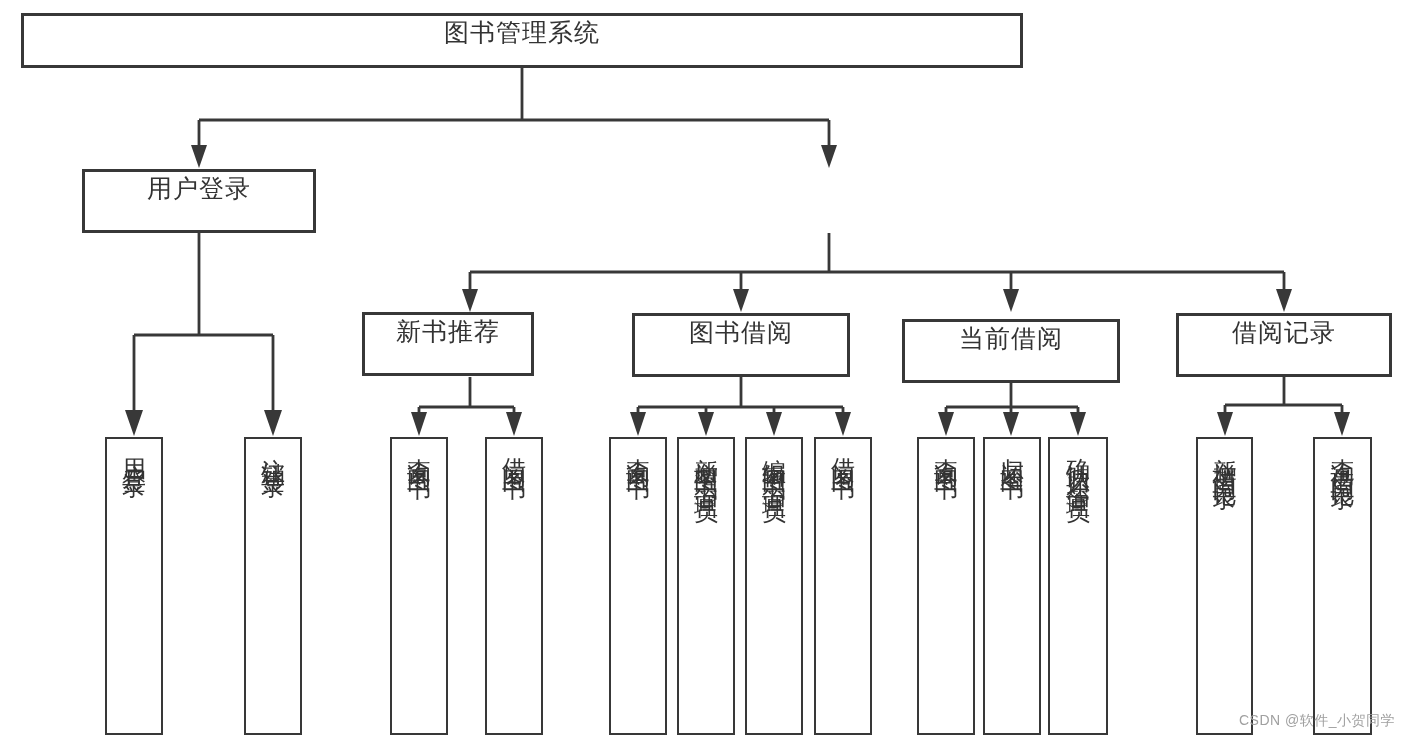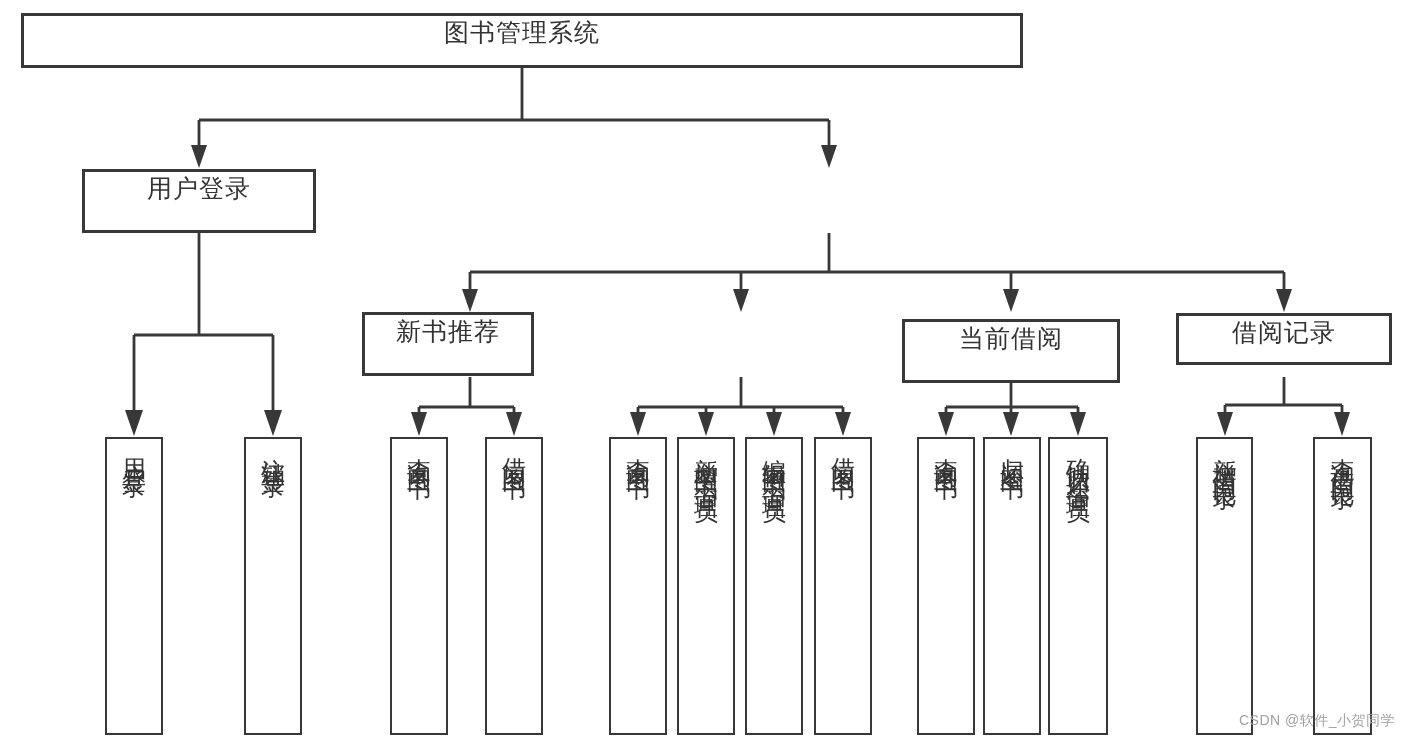--- a/index.html
+++ b/index.html
@@ -113,24 +113,27 @@
     <span>图书管理系统</span>
   </div>
 
   <div class="node" style="left:82px; top:169px; width:234px; height:64px;">
     <span>用户登录</span>
   </div>
 
   <div class="node" style="left:362px; top:312px; width:172px; height:64px;">
     <span>新书推荐</span>
   </div>
+  <div class="node" style="left:632px; top:313px; width:218px; height:64px;">
+    <span>图书借阅</span>
+  </div>
   <div class="node" style="left:902px; top:319px; width:218px; height:64px;">
     <span>当前借阅</span>
   </div>
-  <div class="node" style="left:1176px; top:313px; width:216px; height:52px;">
+  <div class="node" style="left:1176px; top:313px; width:216px; height:64px;">
     <span>借阅记录</span>
   </div>
 
   <div class="node leaf" style="left:105px; top:437px; width:58px; height:298px;">
     <span class="vtext">用户登录</span>
   </div>
   <div class="node leaf" style="left:244px; top:437px; width:58px; height:298px;">
     <span class="vtext">注销登录</span>
   </div>
 

